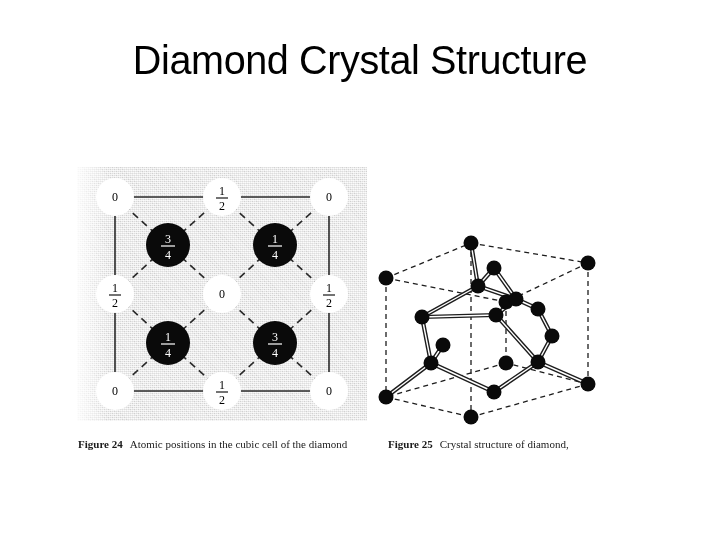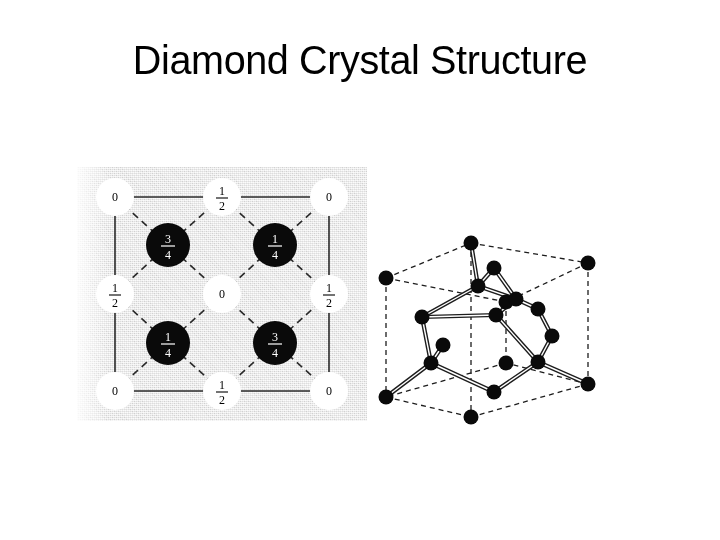--- a/index.html
+++ b/index.html
@@ -315,15 +315,21 @@
         <circle cx="186" cy="104" r="7.5"></circle>
         <circle cx="56" cy="85" r="7.5"></circle>
         <circle cx="77" cy="113" r="7.5"></circle>
         <circle cx="65" cy="131" r="7.5"></circle>
         <circle cx="128" cy="160" r="7.5"></circle>
         <circle cx="172" cy="130" r="7.5"></circle>
       </g>
     </svg>
   </div>
 
-
+  <div class="caption" id="caption-24">
+    <span class="cap-label">Figure 24</span><span class="cap-text">Atomic positions in the cubic cell of the diamond</span>
+  </div>
+
+  <div class="caption" id="caption-25">
+    <span class="cap-label">Figure 25</span><span class="cap-text">Crystal structure of diamond,</span>
+  </div>
 
 </div>
 
 </body></html>

